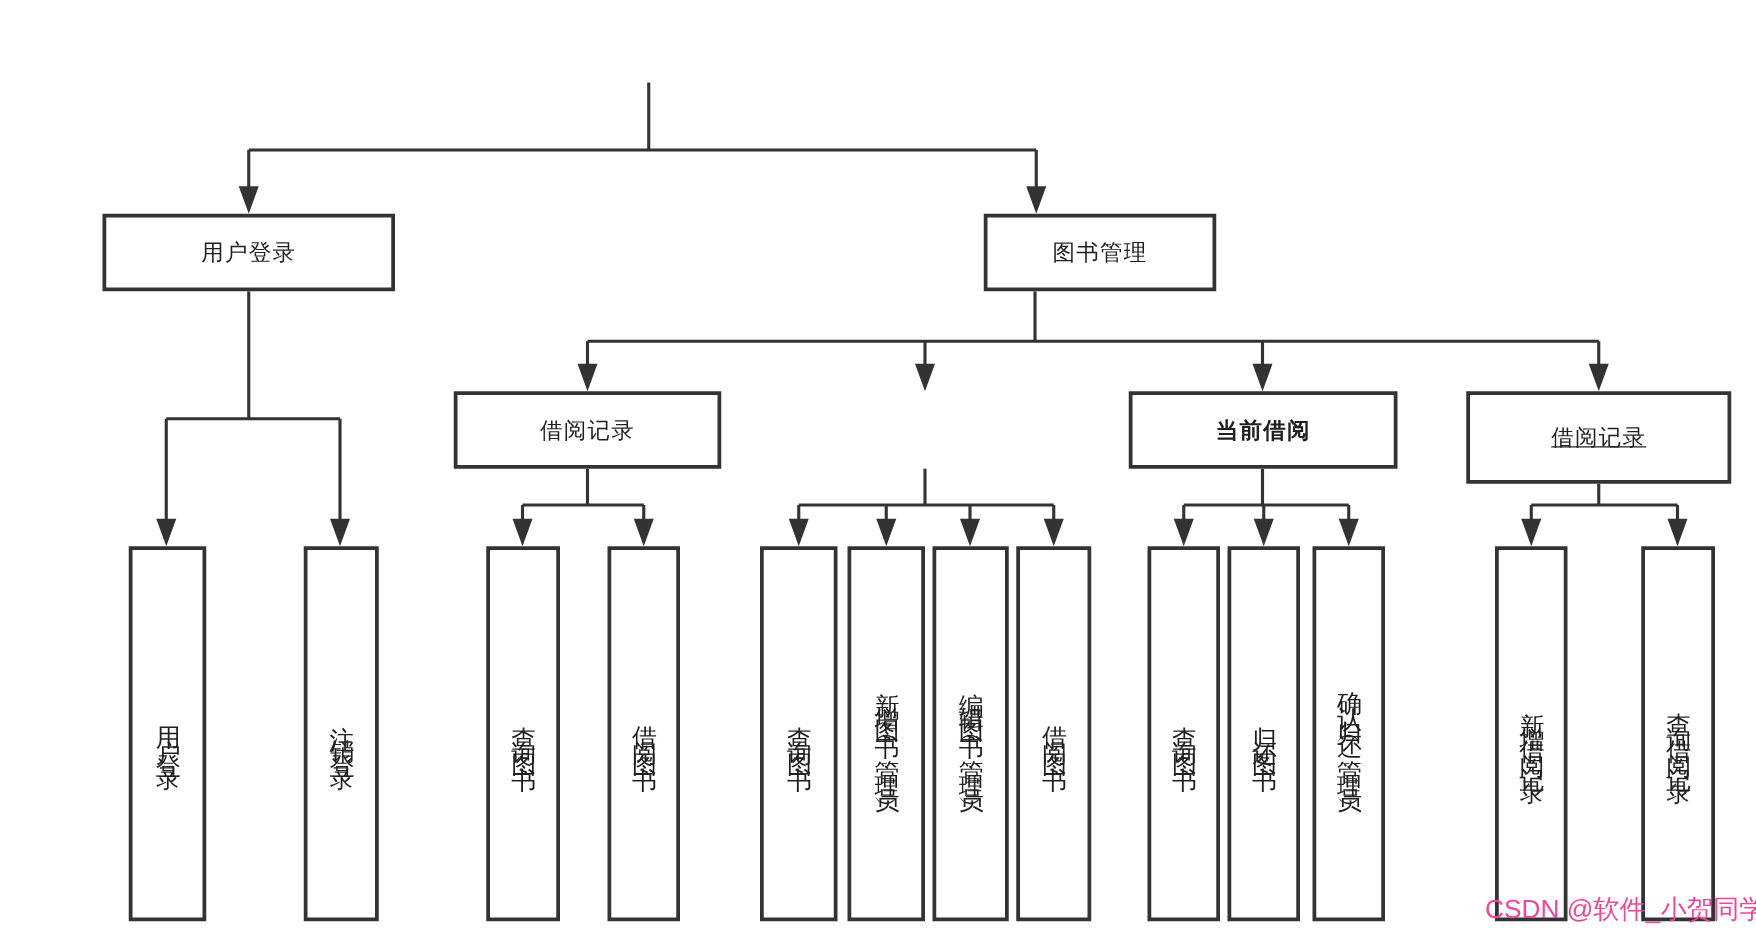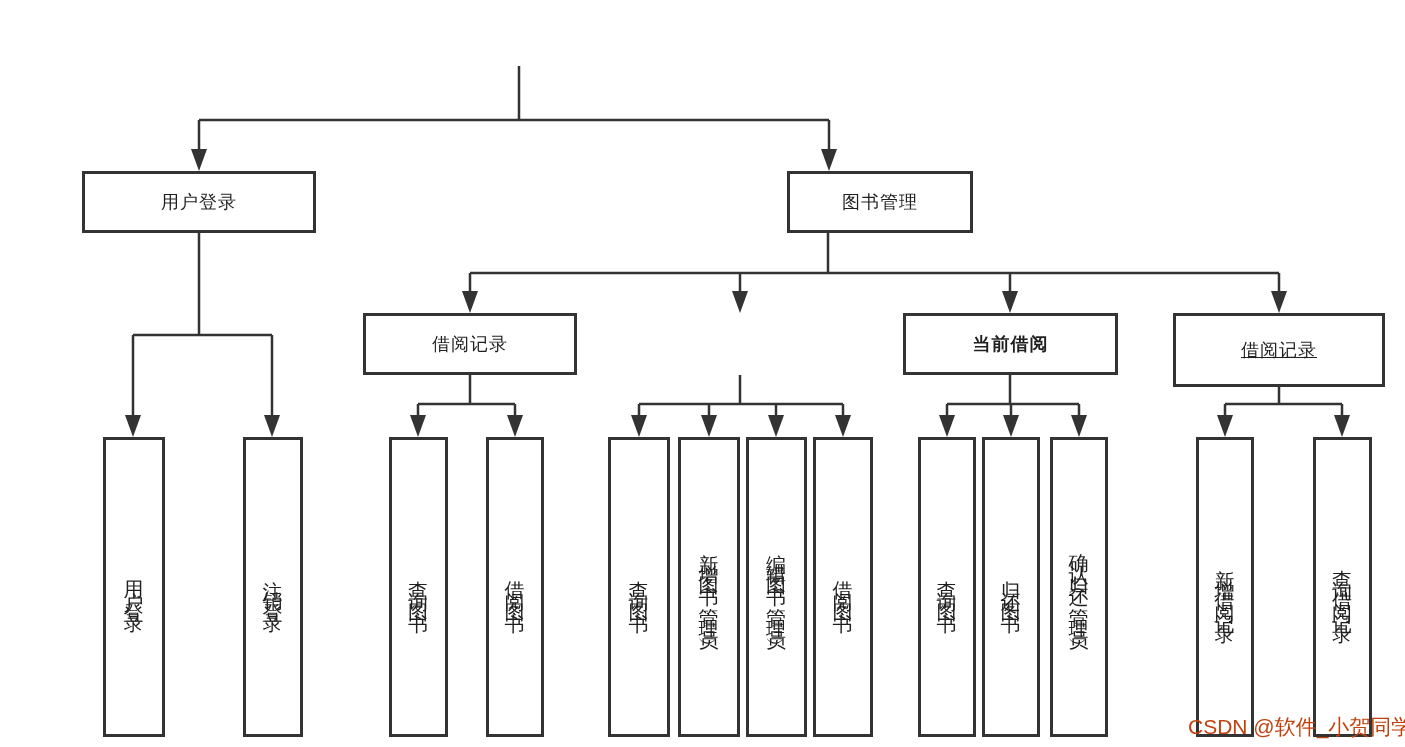--- a/index.html
+++ b/index.html
@@ -43,21 +43,21 @@
     letter-spacing: 11px;
     line-height: 1;
     white-space: nowrap;
   }
   .watermark {
     position: absolute;
     left: 1188px;
     top: 713px;
     width: 212px;
     font-size: 21px;
-    color: #c2410c;
+    color: #ec4899;
     white-space: nowrap;
     z-index: 5;
     text-align: right;
   }
   .line {
     stroke: #333333;
     stroke-width: 2.5;
     fill: none;
   }
   .arrow {

